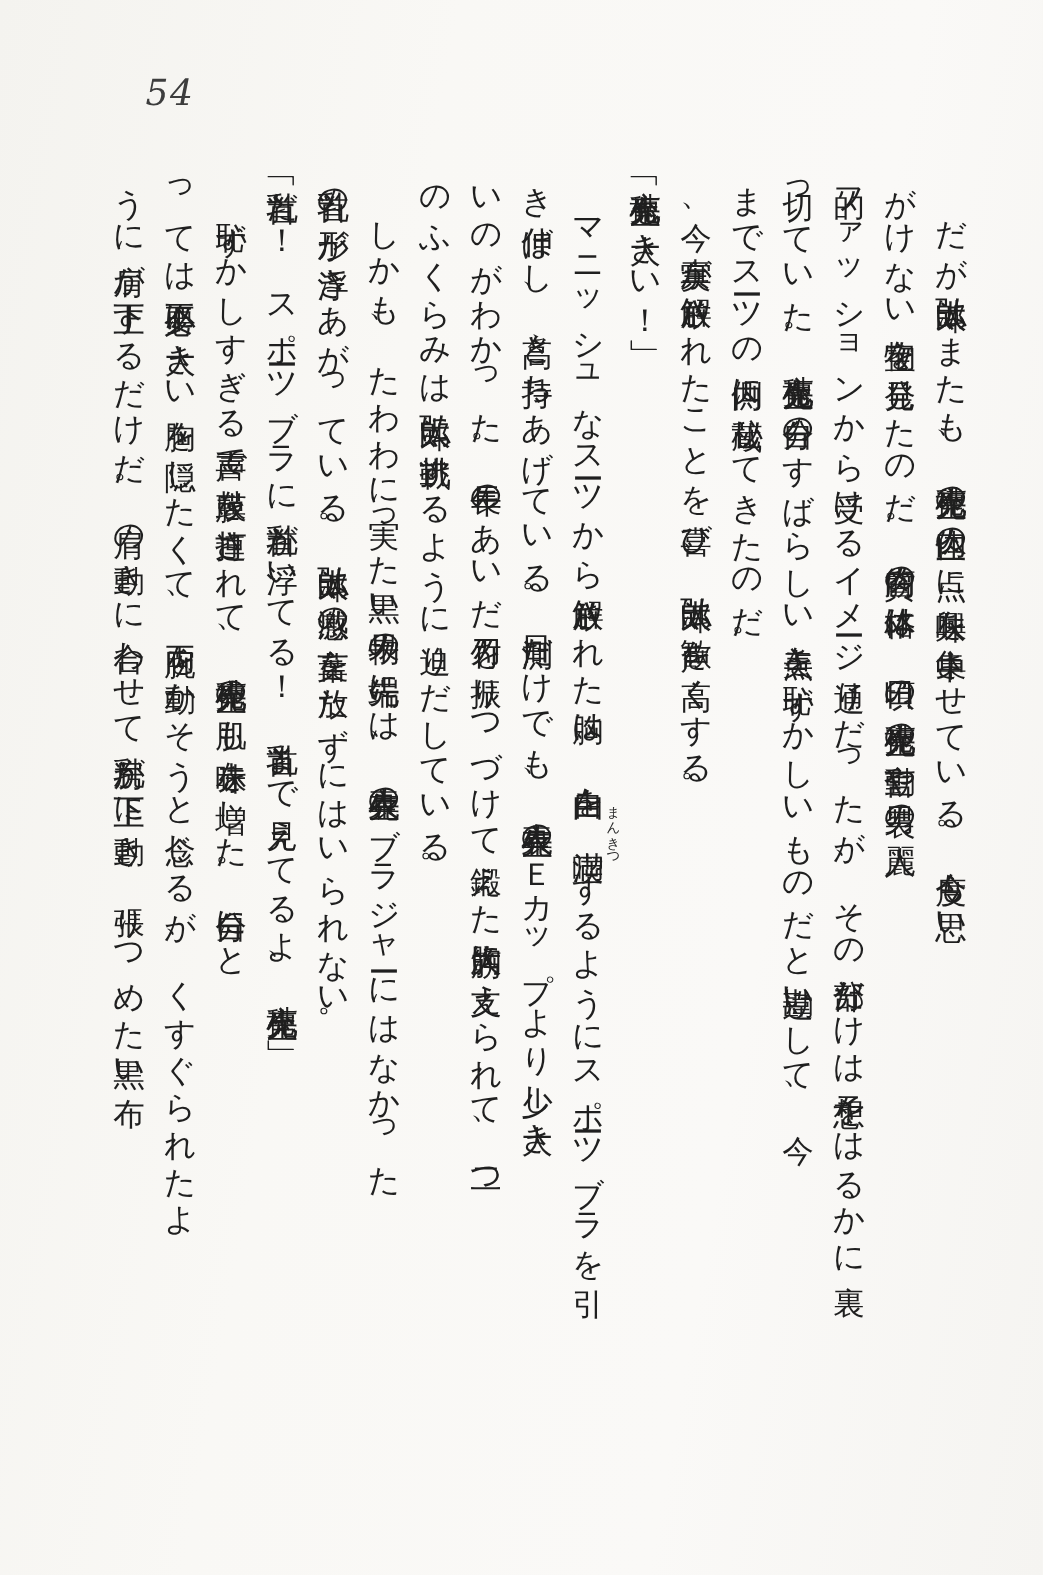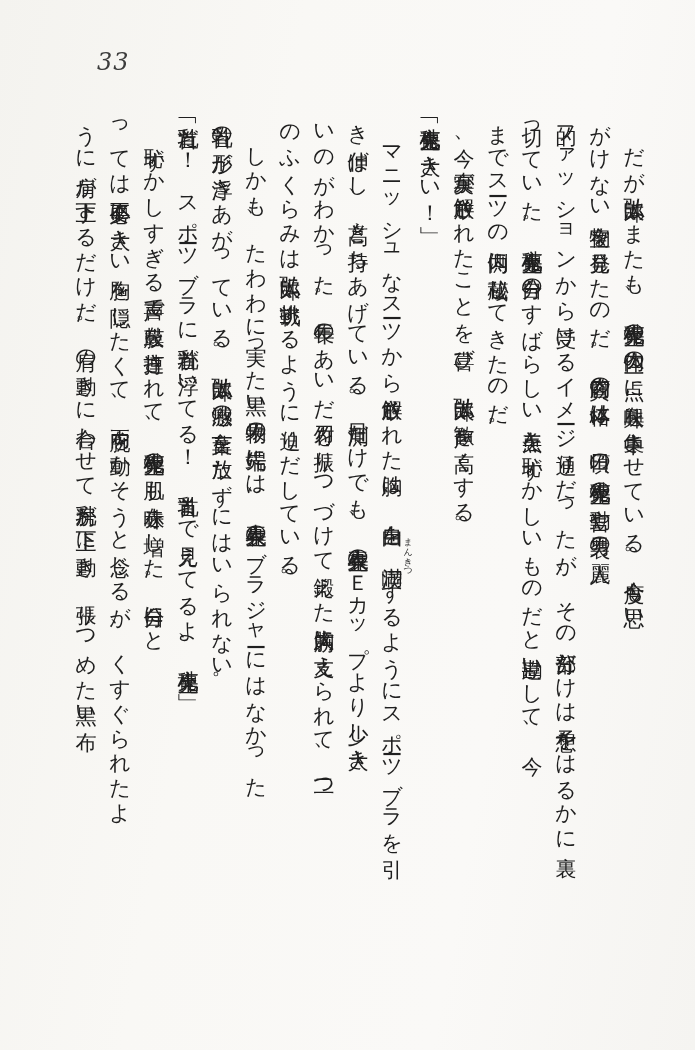--- a/index.html
+++ b/index.html
@@ -52,21 +52,21 @@
   rt {
     font-size: 9px;
     letter-spacing: 0;
     color: #2a2a2a;
   }
 </style>
 </head>
 <body style="background: rgb(247, 246, 243);">
 
 <div class="page">
-  <div class="page-number" style="color: rgb(61, 61, 61);">33</div>
+  <div class="page-number" style="color: rgb(61, 61, 61);">54</div>
   <div class="text-block" style="color: rgb(31, 31, 31);">
       <div class="line">　だが弘太郎はまたも、充穂先生の肉体の一点に興味を集中させている。今度も思い</div>
       <div class="line">がけない宝物を発見したのだ。筋肉質の体格は、日頃の充穂先生の言動や男装の麗人</div>
       <div class="line">的ファッションから受けるイメージ通りだったが、その部分だけは予想をはるかに裏</div>
       <div class="line">切っていた。充穂先生も自分のすばらしい美点を恥ずかしいものだと勘違いして、今</div>
       <div class="line">までスーツの内側に秘蔵してきたのだ。</div>
       <div class="line">　今、真実が解放されたことを喜び、弘太郎は歓声を高くする。</div>
       <div class="line">「充穂先生も大きい！」</div>
       <div class="line">　マニッシュなスーツから解放された胸は、自由を<ruby>満喫<rt>まんきつ</rt></ruby>するようにスポーツブラを引</div>
       <div class="line">き伸ばし、高々と持ちあげている。目測だけでも、真衣先生のＥカップより少し大き</div>

